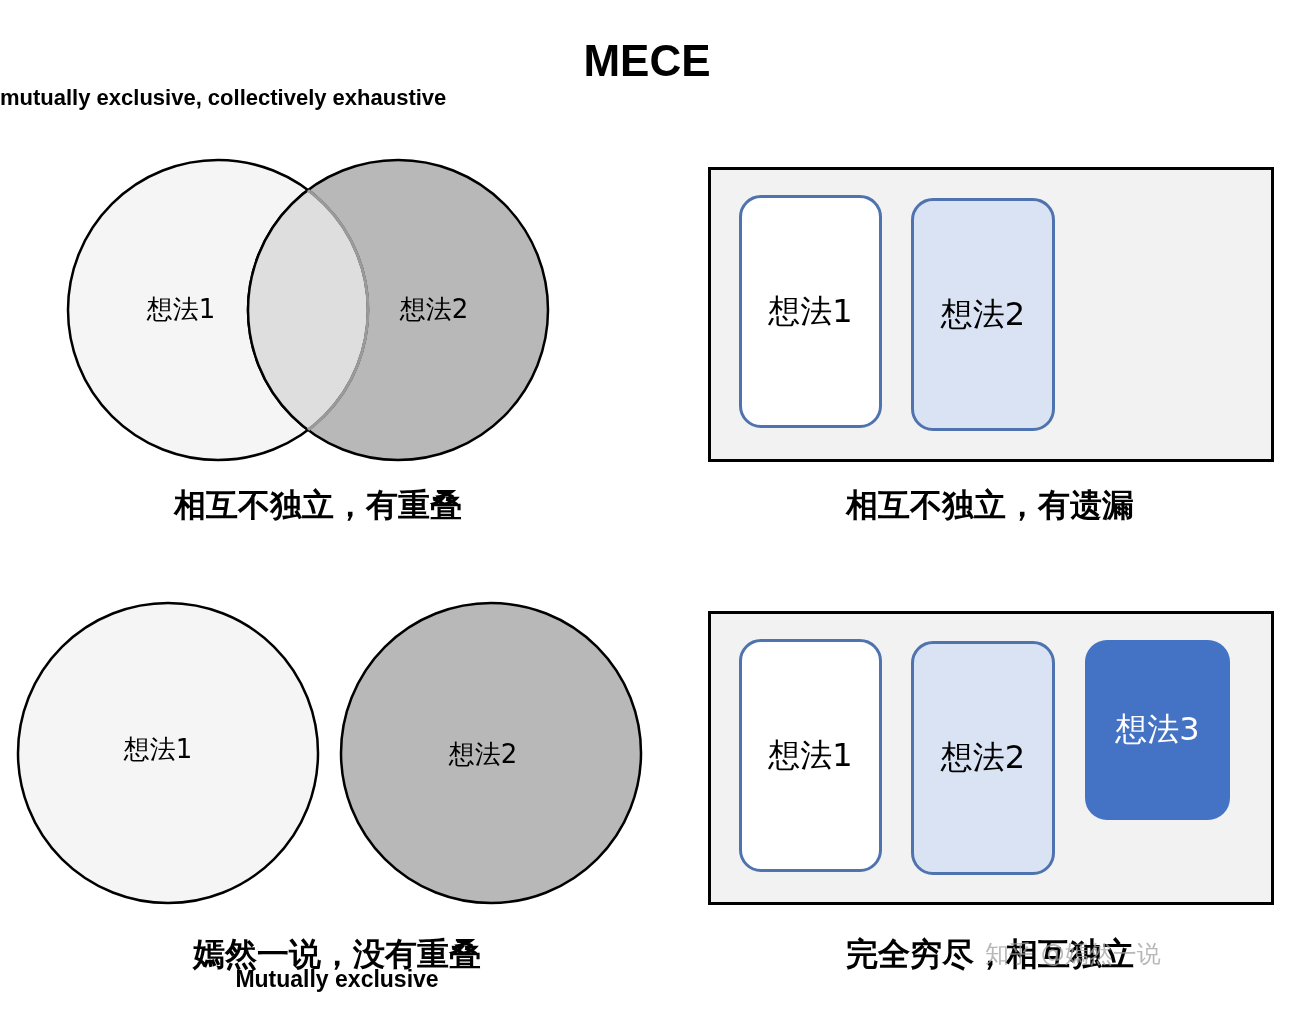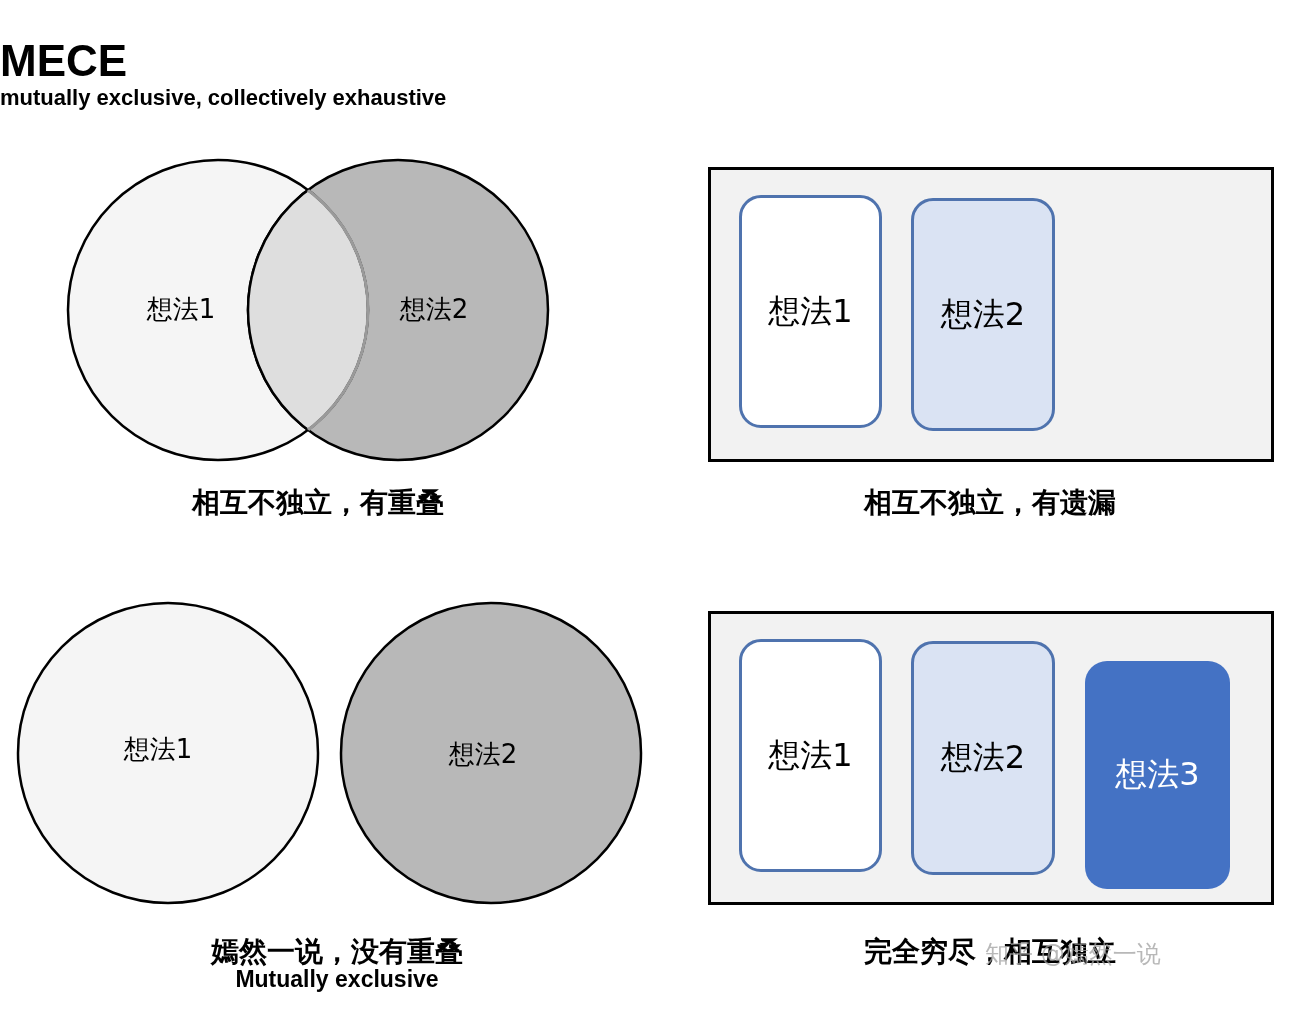--- a/index.html
+++ b/index.html
@@ -1,25 +1,25 @@
 <!DOCTYPE html>
 <html><head>
   <meta charset="utf-8">
   <style>
     html, body { margin: 0; padding: 0; background: #ffffff; }
     body { width: 1294px; height: 1014px; position: relative; overflow: hidden;
            font-family: "DejaVu Sans", "Liberation Sans", sans-serif; color: #000; }
     .abs { position: absolute; }
-    .title { left: 0; width: 1294px; top: 36px; text-align: left; font-size: 44px; font-weight: bold;
+    .title { left: 0; width: 1294px; top: 36px; text-align: center; font-size: 44px; font-weight: bold;
              font-family: "Liberation Sans", "DejaVu Sans", sans-serif; letter-spacing: 0px; }
     .subtitle { left: 0; width: 1294px; top: 85px; text-align: left; font-size: 22px; font-weight: bold;
                 font-family: "Liberation Sans", "DejaVu Sans", sans-serif; }
     svg.venn { position: absolute; left: 0; top: 0; }
     .circle-label { position: absolute; font-size: 26px; transform: translate(-50%, -50%); white-space: nowrap; }
-    .caption { position: absolute; text-align: center; font-size: 28px; font-weight: bold; white-space: nowrap;
+    .caption { position: absolute; text-align: center; font-size: 32px; font-weight: bold; white-space: nowrap;
                transform: translateX(-50%); }
     .caption-en { position: absolute; font-size: 23px; font-weight: bold; white-space: nowrap;
                   transform: translateX(-50%); font-family: "Liberation Sans", "DejaVu Sans", sans-serif; }
     .frame { position: absolute; background: #f2f2f2; border: 3px solid #000; box-sizing: border-box; }
     .card { position: absolute; box-sizing: border-box; border-radius: 22px; display: flex;
             align-items: center; justify-content: center; font-size: 32px; }
     .card.white { background: #ffffff; border: 3px solid #4f73ae; color: #000; }
     .card.light { background: #dae3f3; border: 3px solid #4f73ae; color: #000; }
     .card.dark { background: #4472c4; border: none; color: #ffffff; }
     .watermark { position: absolute; left: 985px; top: 938px; font-size: 24px; color: rgba(160,160,160,0.75);
@@ -71,19 +71,19 @@
 </div>
 <div class="caption" style="left:990px; top:484px;">相互不独立，有遗漏</div>
 
 <div class="frame" style="left:708px; top:611px; width:566px; height:294px;"></div>
 <div class="card white" style="left:739px; top:639px; width:143px; height:233px;">
   <span>想法1</span>
 </div>
 <div class="card light" style="left:911px; top:641px; width:144px; height:234px;">
   <span>想法2</span>
 </div>
-<div class="card dark" style="left:1085px; top:640px; width:145px; height:228px;margin-top:21px;">
+<div class="card dark" style="left:1085px; top:640px; width:145px; height:180px;">
   <span>想法3</span>
 </div>
 <div class="caption" style="left:990px; top:933px;">完全穷尽，相互独立</div>
 <div class="caption-en" style="left:990px; top:1016px;margin-top:16px;">Collectively exhaustive</div>
 
 <div class="watermark">知乎 @嫣然一说</div>
 
 </body></html>

